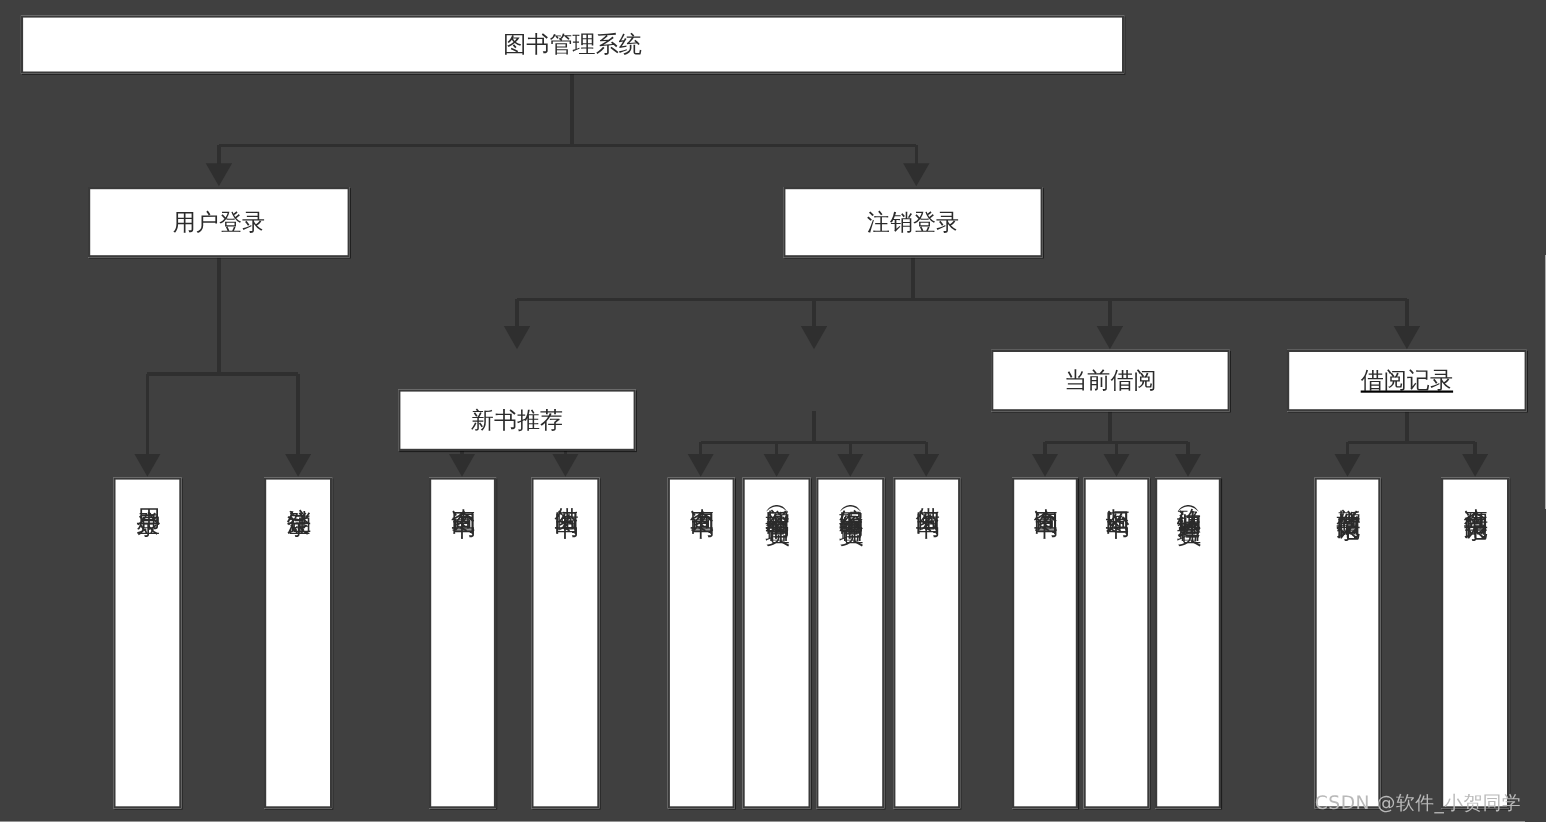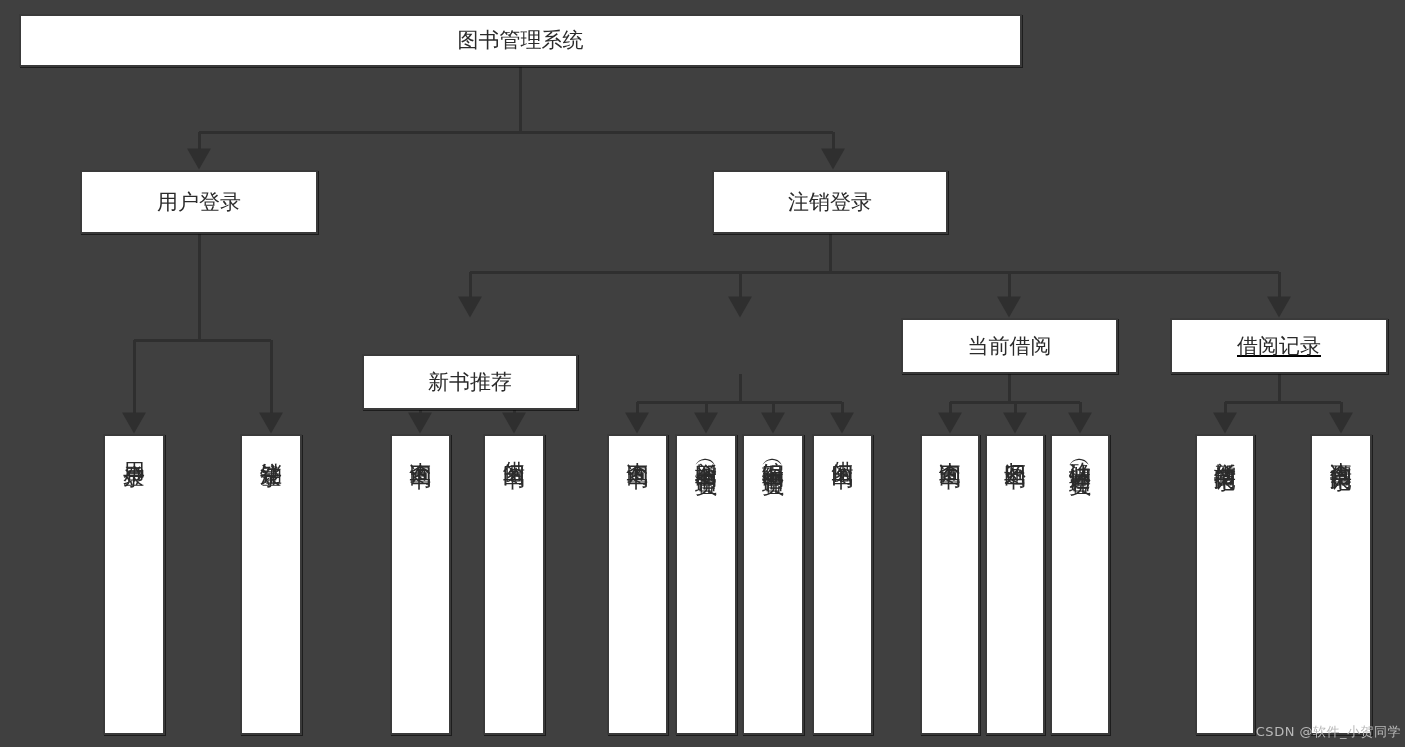--- a/index.html
+++ b/index.html
@@ -48,23 +48,23 @@
   }
   .node.vert .node-label {
     writing-mode: vertical-rl;
     text-orientation: upright;
     font-size: 22px;
     letter-spacing: 2px;
     line-height: 1;
   }
   #watermark {
     position: absolute;
-    right: 4px;
+    right: 22px;
     bottom: 6px;
-    font-size: 13px;
+    font-size: 17px;
     color: #b9b9b9;
     letter-spacing: 0.5px;
     white-space: nowrap;
   }
 </style>
 </head>
 <body>
 
 <div id="canvas">
 

